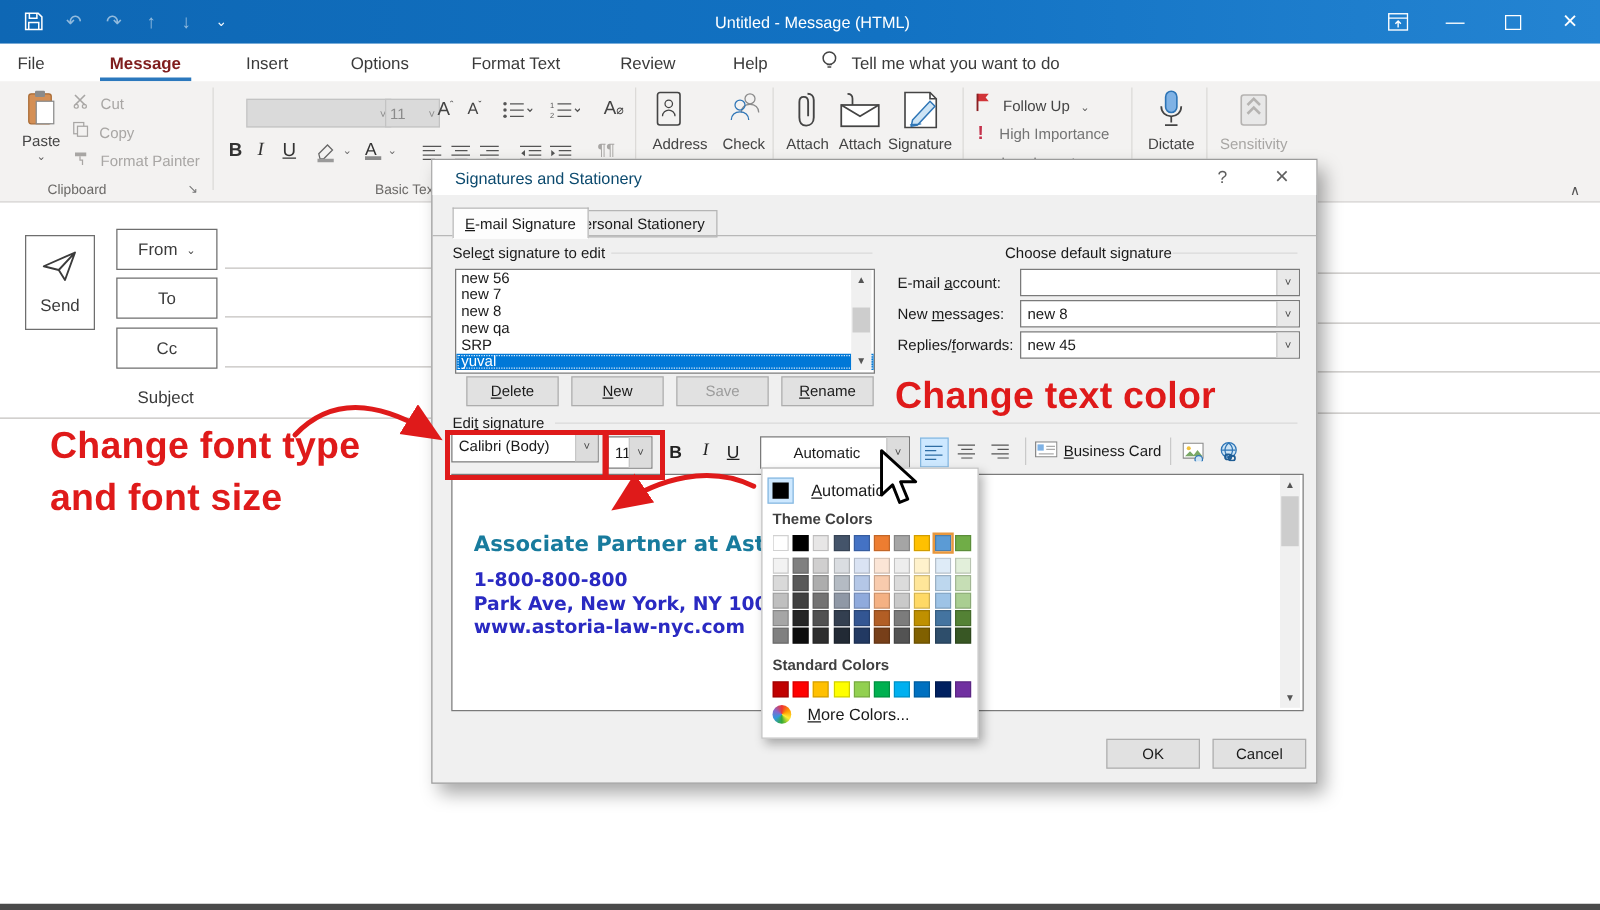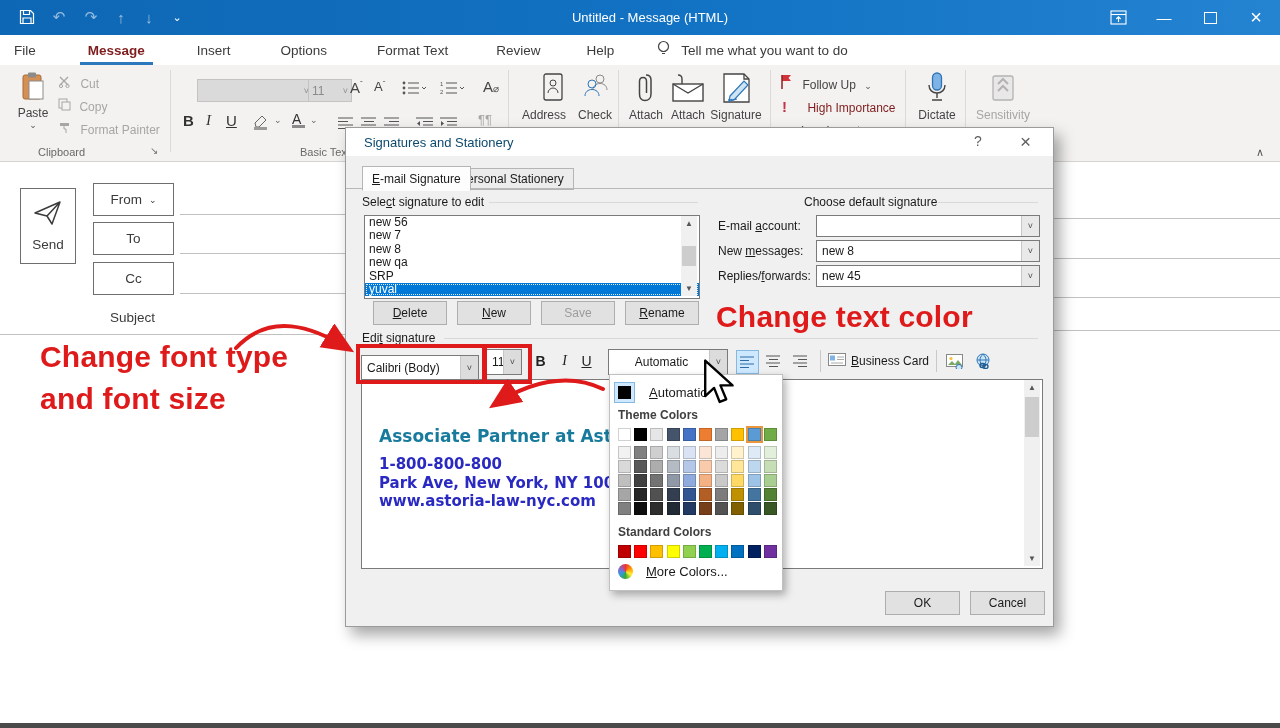--- a/index.html
+++ b/index.html
@@ -204,21 +204,21 @@
           <path d="M4 4l-3 2.5L4 9z" fill="#555"></path>
         </svg></div>
     <div class="abs" style="left:440px;top:50px"><svg width="18" height="12" viewBox="0 0 18 12">
           <path d="M0 1h17M7 4.5h10M7 8h10M0 11.5h17" stroke="#555"></path>
           <path d="M1 4l3 2.5L1 9z" fill="#555"></path>
         </svg></div>
     <div class="abs gray" style="left:478px;top:47px;font-size:13px"><span>¶</span><span>¶</span></div>
     <div class="grp-label" style="left:300px;top:81px">Basic Text</div>
     <div class="vline" style="left:508px"></div>
 
-    <div class="abs" style="left:522px;top:7px;width:44px;text-align:right">
+    <div class="abs" style="left:522px;top:7px;width:44px;text-align:left">
       <span><svg width="26" height="30" viewBox="0 0 26 30">
             <rect x="4" y="2" width="18" height="26" rx="2" fill="none" stroke="#444" stroke-width="1.3"></rect>
             <circle cx="13" cy="11" r="3" fill="none" stroke="#444"></circle>
             <path d="M8 21c0-3 2.5-5 5-5s5 2 5 5" fill="none" stroke="#444"></path>
           </svg></span>
       <div class="rtxt" style="left:0;right:0;top:36px">Address</div>
     </div>
     <div class="abs" style="left:568px;top:7px;width:44px;text-align:right">
       <span><svg width="30" height="30" viewBox="0 0 30 30">
             <circle cx="18" cy="7" r="4" fill="none" stroke="#8a8a8a"></circle>
@@ -258,21 +258,21 @@
     <div class="abs" style="left:780px;top:9px">
       <span><svg width="13" height="15" viewBox="0 0 13 15">
             <path d="M2 1h9l-2.5 3L11 7H2" fill="#d13438"></path>
             <path d="M2 1v14" stroke="#8c1f22" stroke-width="1.5"></path>
           </svg></span>
       <span style="font-size:12px;color:#444;margin-left:5px">Follow Up</span>
       <span style="font-size:9px;color:#555;margin-left:4px">⌄</span>
     </div>
     <div class="abs" style="left:782px;top:33px">
       <span style="color:#c4314b;font-weight:bold;font-size:15px">!</span>
-      <span style="font-size:12px;color:#7f1d1d;margin-left:16px">High Importance</span>
+      <span style="font-size:12px;color:#737373;margin-left:8px">High Importance</span>
     </div>
     <div class="abs" style="left:782px;top:56px">
       <span style="color:#2e75b6;font-weight:bold;font-size:13px">↓</span>
       <span style="font-size:12px;color:#444;margin-left:8px">Low Importance</span>
     </div>
     <div class="vline" style="left:905px"></div>
 
     <div class="abs" style="left:915px;top:7px;width:44px;text-align:center">
       <span><svg width="20" height="32" viewBox="0 0 20 32">
             <rect x="5.5" y="1" width="9" height="17" rx="4.5" fill="#7fb2e5" stroke="#2e75b6" stroke-width="1.3"></rect>
@@ -394,21 +394,21 @@
     </div>
     <span class="abs" style="left:372px;top:141px"><span>Replies/<u>f</u>orwards:</span></span>
     <div class="combo" style="left:470px;top:137px;width:222px;height:20px">
       <span class="val">new 45</span>
         <span class="dd">˅</span>
     </div>
 
     <span class="abs" style="left:16px;top:203px"><span>Edi<u>t</u> signature</span></span>
     <div class="grp-rule" style="left:98px;top:210px;width:594px"></div>
 
-    <div class="combo" style="left:15px;top:227px;width:116px;height:24px">
+    <div class="combo" style="left:15px;top:216px;width:116px;height:24px">
       <span class="val">Calibri (Body)</span>
         <span class="dd" style="background:#dcdcdc">˅</span>
     </div>
     <div class="combo" style="left:140px;top:221px;width:34px;height:24px">
       <span class="val">11</span>
         <span class="dd" style="background:#dcdcdc">˅</span>
     </div>
     <div class="red-box" style="left:10px;top:216px;width:123px;height:32px"></div>
     <div class="red-box" style="left:136px;top:216px;width:42px;height:32px"></div>
 

